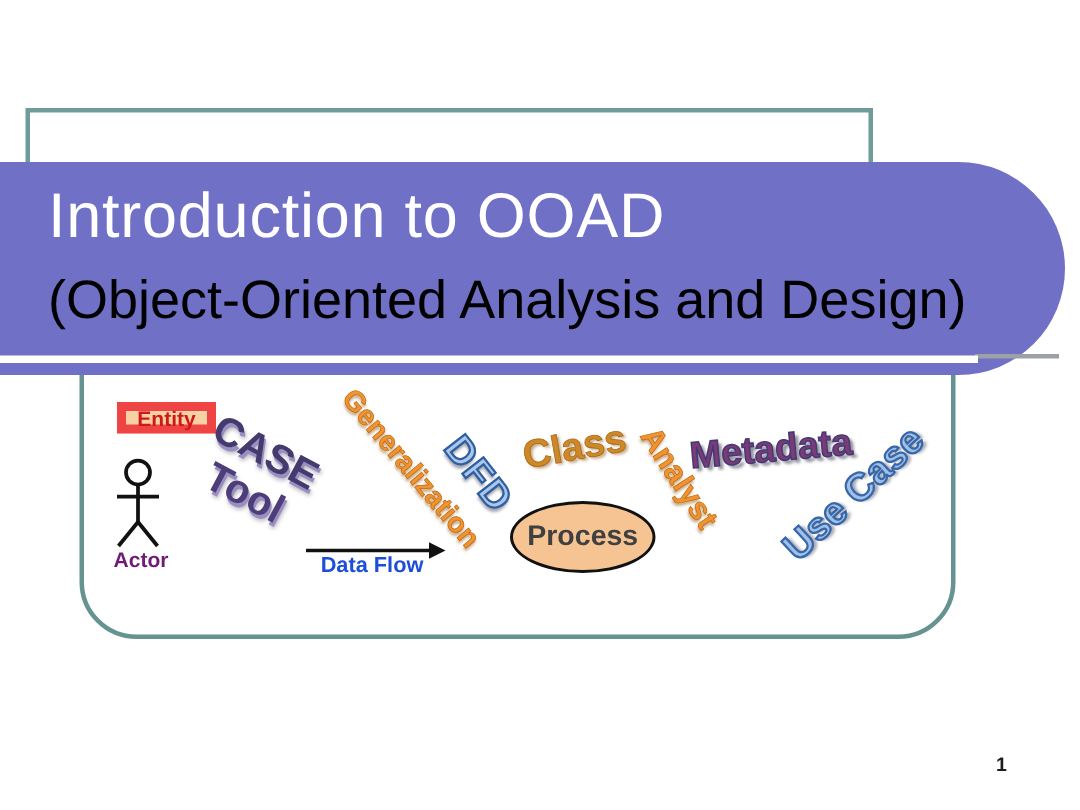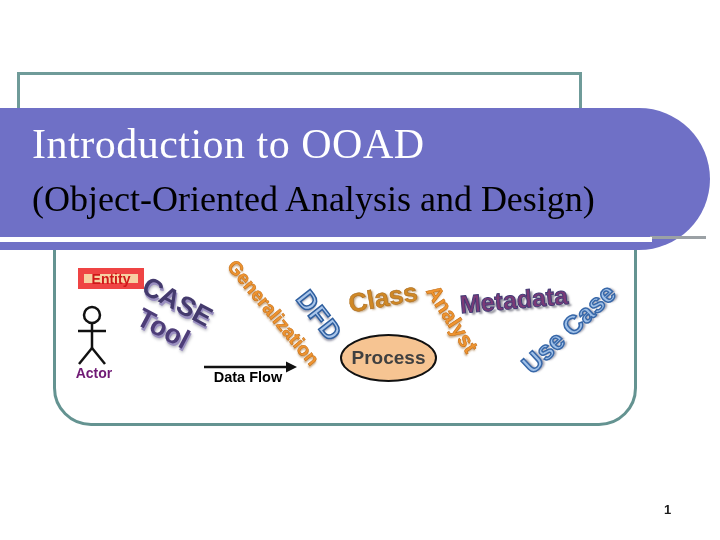--- a/index.html
+++ b/index.html
@@ -18,21 +18,21 @@
   }
   
   .content-frame{
     position:absolute;left:53px;top:236px;width:584px;height:190px;
     border:3px solid #649391;border-radius:0 0 38px 38px;
     background:transparent;z-index:1;
   }
   
   .banner{
     position:absolute;left:0;top:108px;width:710px;height:142px;
-    background:#6f70c6;border-radius:0 71px 71px 0;z-index:2;font-family:Liberation Serif, serif;
+    background:#6f70c6;border-radius:0 71px 71px 0;z-index:2;
   }
   .banner-title{
     position:absolute;left:32px;top:12px;
     font-size:42px;line-height:1.15;color:#ffffff;
     letter-spacing:0.5px;white-space:nowrap;
   }
   .banner-subtitle{
     position:absolute;left:32px;top:70px;
     font-size:36px;line-height:1.2;color:#000000;white-space:nowrap;
   }
@@ -87,21 +87,21 @@
   
   .actor-svg{position:absolute;left:68px;top:294px;z-index:3;}
   .actor-label{
     position:absolute;left:66px;top:365px;width:56px;z-index:3;
     text-align:center;font-weight:bold;font-size:14px;color:#701a75;
   }
   
   .arrow-svg{position:absolute;left:202px;top:359px;z-index:3;}
   .dataflow-label{
     position:absolute;left:207px;top:369px;width:82px;z-index:3;
-    text-align:center;font-weight:bold;font-size:14.5px;color:#000000;
+    text-align:center;font-weight:bold;font-size:14.5px;color:#1d4ed8;
   }
   
   .process-ellipse{
     position:absolute;left:340px;top:334px;width:97px;height:48px;z-index:3;
     background:#f6c492;border:2.5px solid #111111;border-radius:50%;
     display:flex;align-items:center;justify-content:center;
   }
   .process-ellipse span{font-weight:bold;font-size:19px;color:#404040;}
   
   .page-number{

